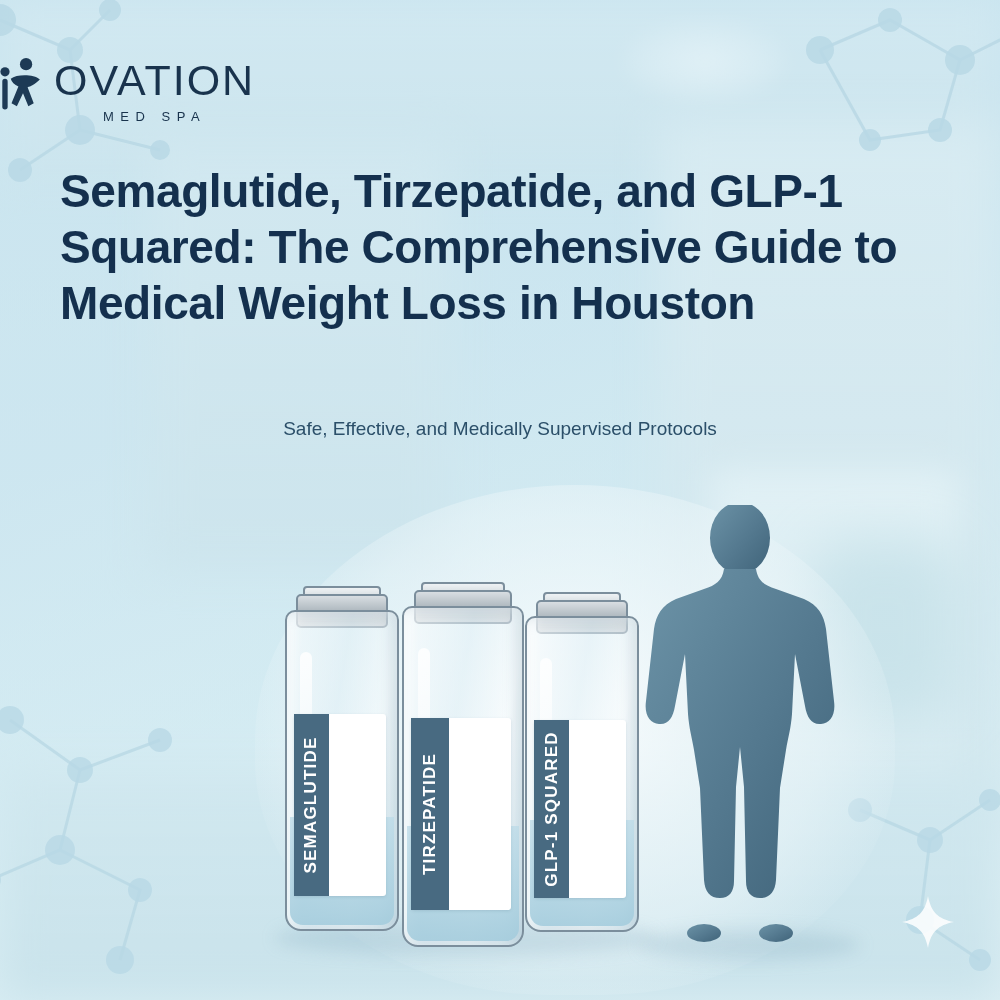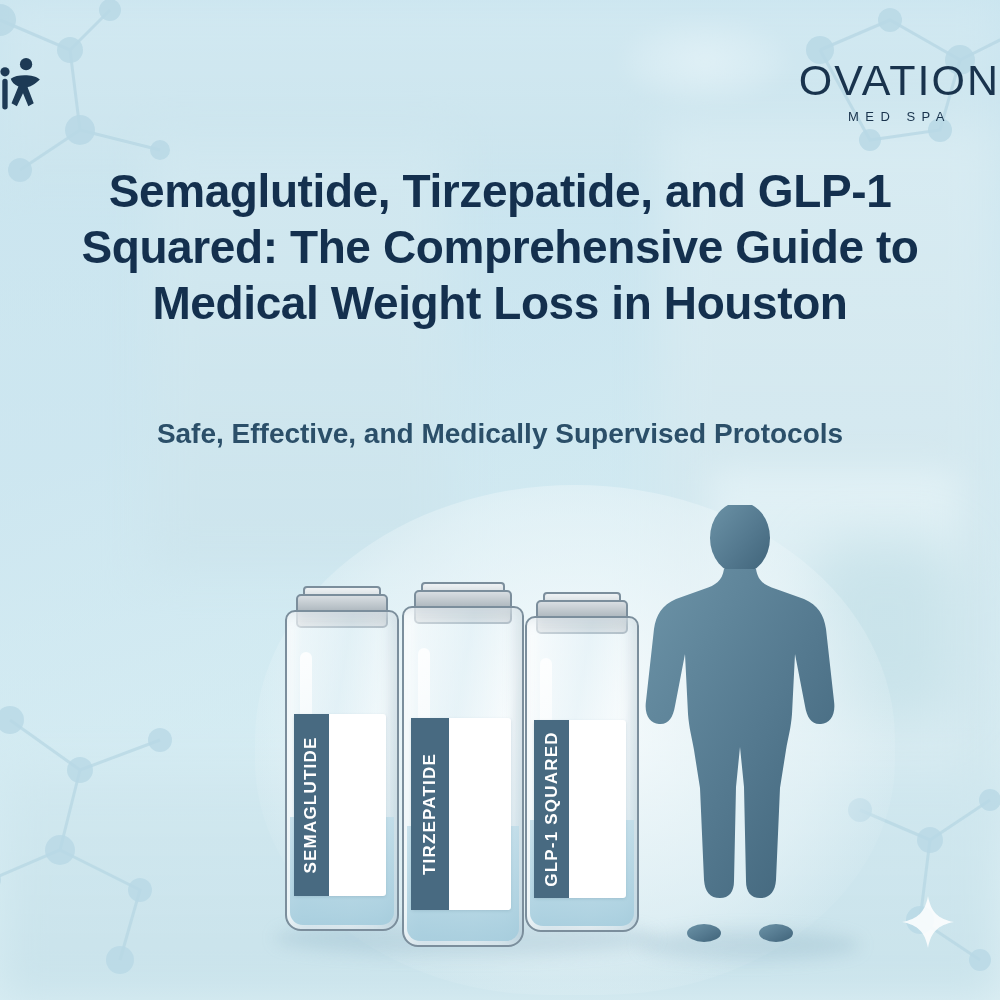--- a/index.html
+++ b/index.html
@@ -89,22 +89,22 @@
   }
   .molecules svg { position: absolute; }
 
   
   .logo {
     position: absolute;
     top: 55px;
     left: 0; right: 0;
     display: flex;
     align-items: center;
-    justify-content: space-between;
-    gap: 20px;
+    justify-content: flex-start;
+    gap: 8px;
   }
   .logo-mark { width: 46px; height: 72px; }
   .logo-text { display: flex; flex-direction: column; align-items: center; }
   .logo-word {
     font-size: 43px;
     letter-spacing: 2px;
     color: #19334d;
     font-weight: 400;
     line-height: 1;
     font-family: "Liberation Sans", sans-serif;
@@ -116,36 +116,35 @@
     margin-top: 7px;
     font-weight: 400;
   }
 
   
   .headline {
     position: absolute;
     top: 163px;
     left: 60px;
     width: 880px;
-    text-align: center;
     font-size: 46px;
     line-height: 1.22;
     font-weight: bold;
     color: #14304e;
     letter-spacing: -0.4px;
   }
   .subhead {
     position: absolute;
     top: 418px;
     left: 60px;
     width: 880px;
     text-align: center;
-    font-size: 28px;
+    font-size: 19px;
     color: #2b4f69;
-    font-weight: 700;
+    font-weight: 400;
   }
 
   
   .scene { position: absolute; left: 0; top: 430px; width: 1000px; height: 570px; }
   .halo {
     position: absolute;
     left: 255px; top: 55px;
     width: 640px; height: 510px;
     border-radius: 50% 50% 46% 46%;
     background: radial-gradient(ellipse at 50% 45%, rgba(255,255,255,0.78) 0%, rgba(236,246,249,0.55) 55%, rgba(236,246,249,0) 78%);

